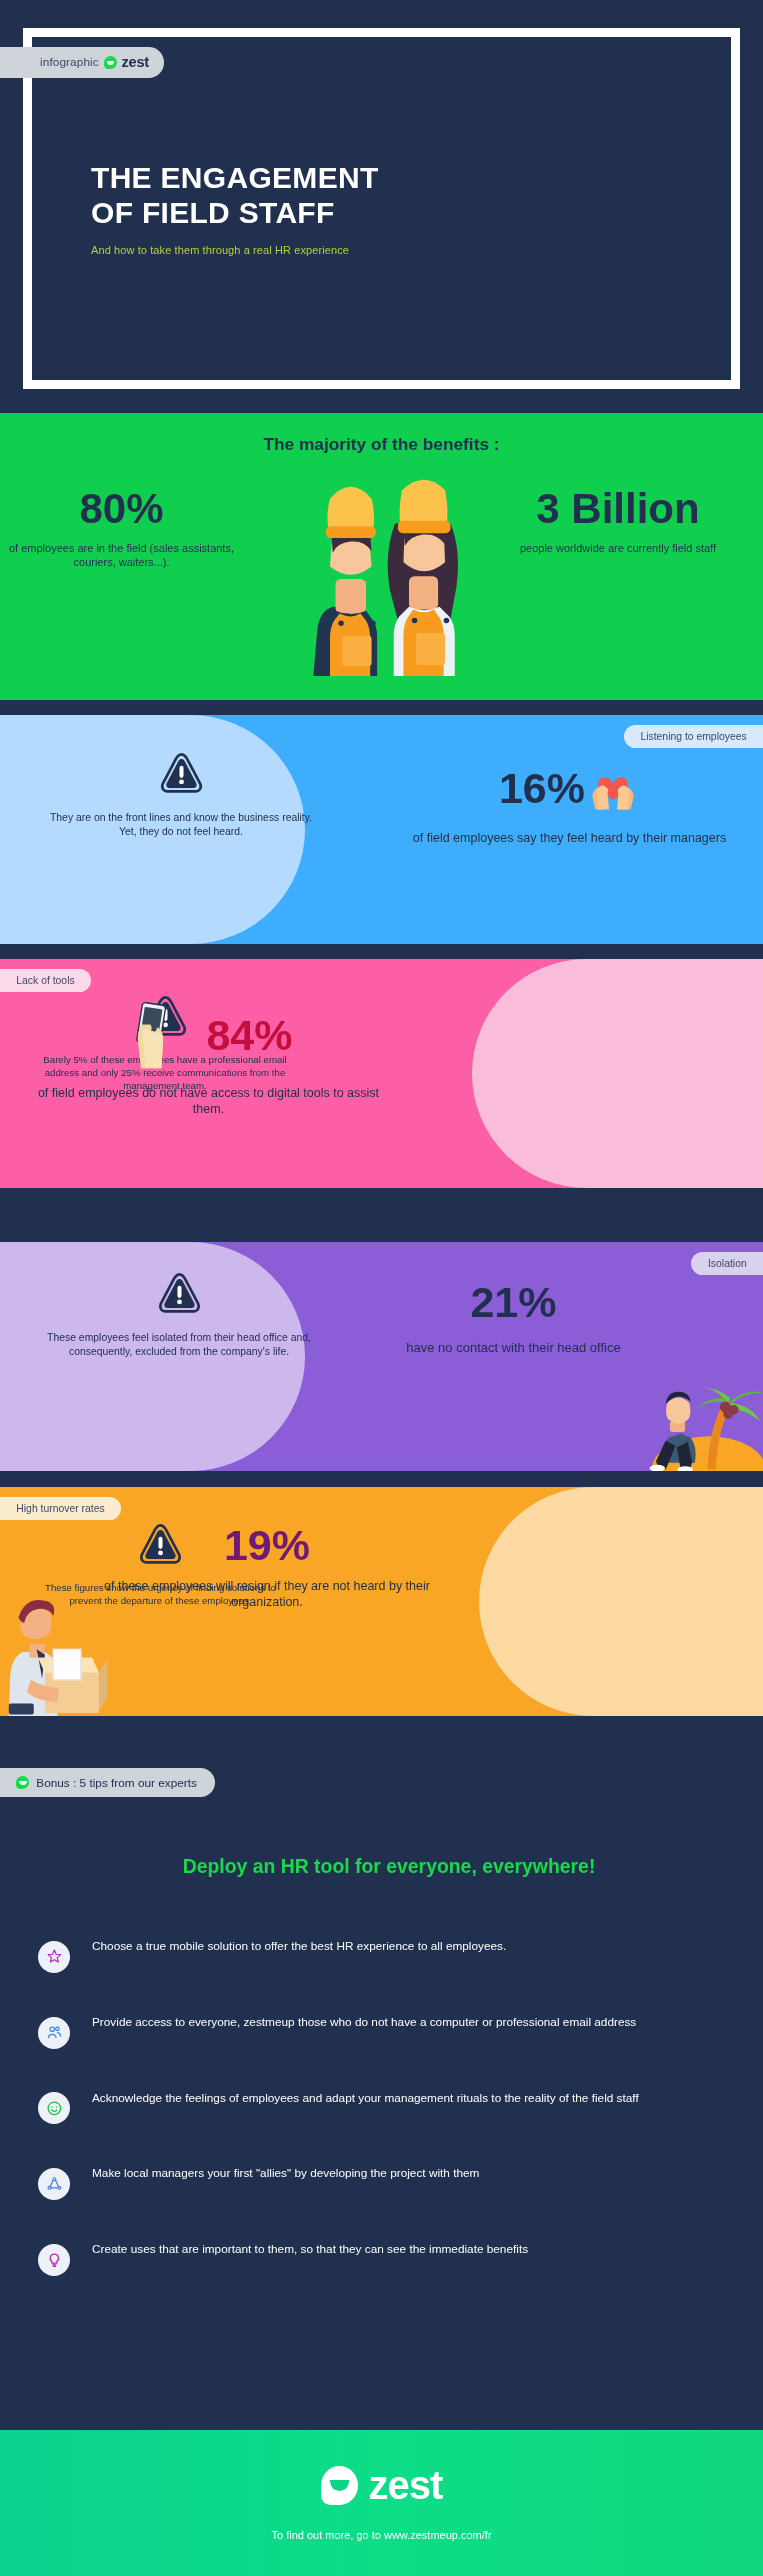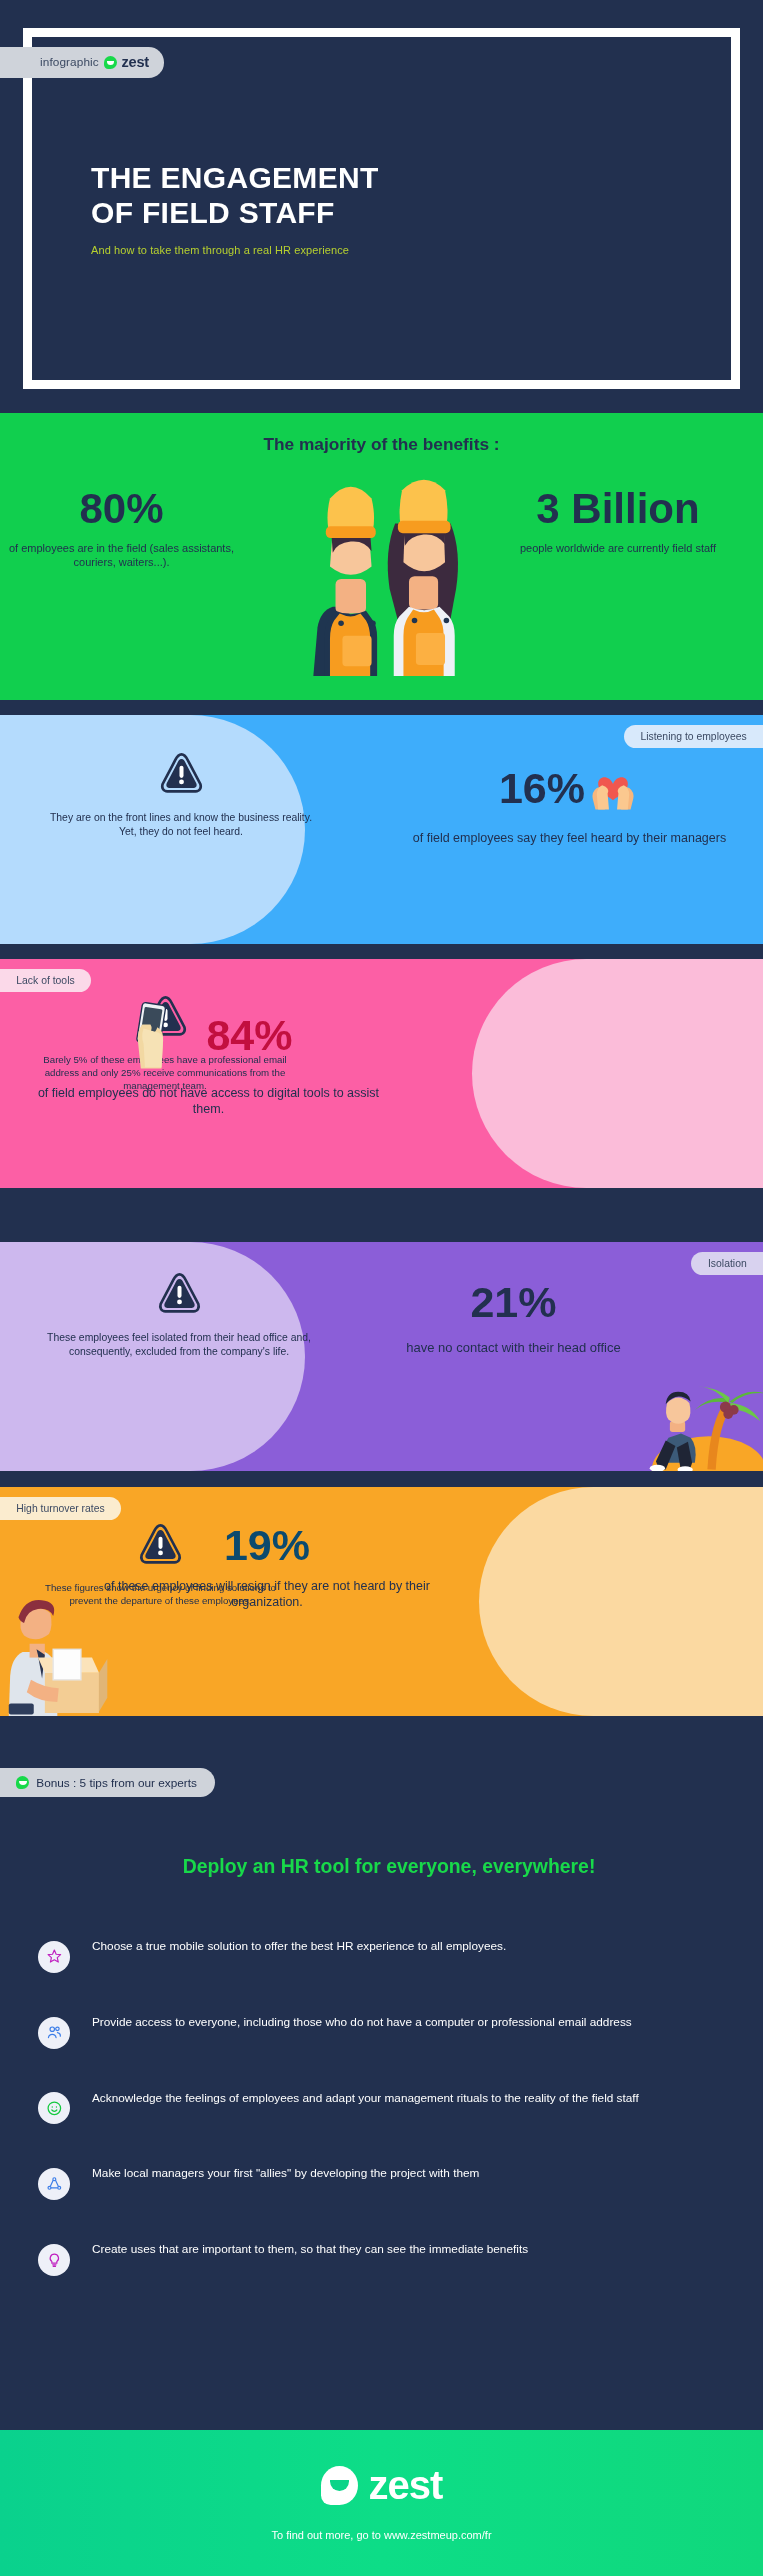--- a/index.html
+++ b/index.html
@@ -133,21 +133,21 @@
 
   
   #sec-orange { top: 1487px; height: 229px; background: #f9a626; }
   #sec-orange .panel {
     position: absolute; right: -42px; top: 0; width: 326px; height: 229px;
     background: #fbd9a1; border-top-left-radius: 160px; border-bottom-left-radius: 160px;
   }
   #sec-orange .panel-body { position: absolute; left: 32px; top: 35px; width: 257px; text-align: center; }
   #sec-orange .note { font-size: 9.7px; color: #22304f; margin-top: 14px; }
   #sec-orange .left { position: absolute; left: 104px; top: 38px; width: 326px; text-align: center; }
-  #sec-orange .stat-big { font-size: 43px; color: #0c4a6e; }
+  #sec-orange .stat-big { font-size: 43px; color: #701a75; }
   #sec-orange .stat-cap { font-size: 12.5px; color: #22304f; margin-top: 12.5px; }
   #sec-orange .tag-left { top: 9.7px; background: #fbeccf; }
   #sec-orange .mover { position: absolute; left: 5.6px; bottom: 0; }
 
   
   #sec-bonus { top: 1716px; height: 694px; background: #22304f; text-align: center; }
   .bonus-tag {
     position: absolute; left: -9.7px; top: 52px; height: 29px;
     background: #cfd3da; border-top-right-radius: 14.6px; border-bottom-right-radius: 14.6px;
     display: flex; align-items: center; gap: 7px; padding: 0 18px 0 26px;
@@ -388,21 +388,21 @@
 
       <div class="tip">
         <span class="tip-ico">
           <svg width="16.7" height="16.7" viewBox="0 0 24 24" fill="none" stroke="#3d7ee8" stroke-width="1.7" stroke-linecap="round">
             <circle cx="9" cy="7.5" r="3.2"></circle>
             <path d="M3.5 19.5 a5.6 5.6 0 0 1 11 0"></path>
             <circle cx="16.4" cy="7" r="2.5"></circle>
             <path d="M16.4 12.3 a4.8 4.8 0 0 1 4.2 5.2"></path>
           </svg>
         </span>
-        <span class="tip-txt">Provide access to everyone, including those who do not have a computer or professional email address</span>
+        <span class="tip-txt">Provide access to everyone, zestmeup those who do not have a computer or professional email address</span>
       </div>
 
       <div class="tip">
         <span class="tip-ico">
           <svg width="16.7" height="16.7" viewBox="0 0 24 24" fill="none" stroke="#14c93f" stroke-width="1.8" stroke-linecap="round">
             <circle cx="12" cy="12" r="9"></circle>
             <circle cx="9" cy="10" r="1" fill="#14c93f" stroke="none"></circle>
             <circle cx="15" cy="10" r="1" fill="#14c93f" stroke="none"></circle>
             <path d="M8.3 14.3 a4.4 4.4 0 0 0 7.4 0"></path>
           </svg>

